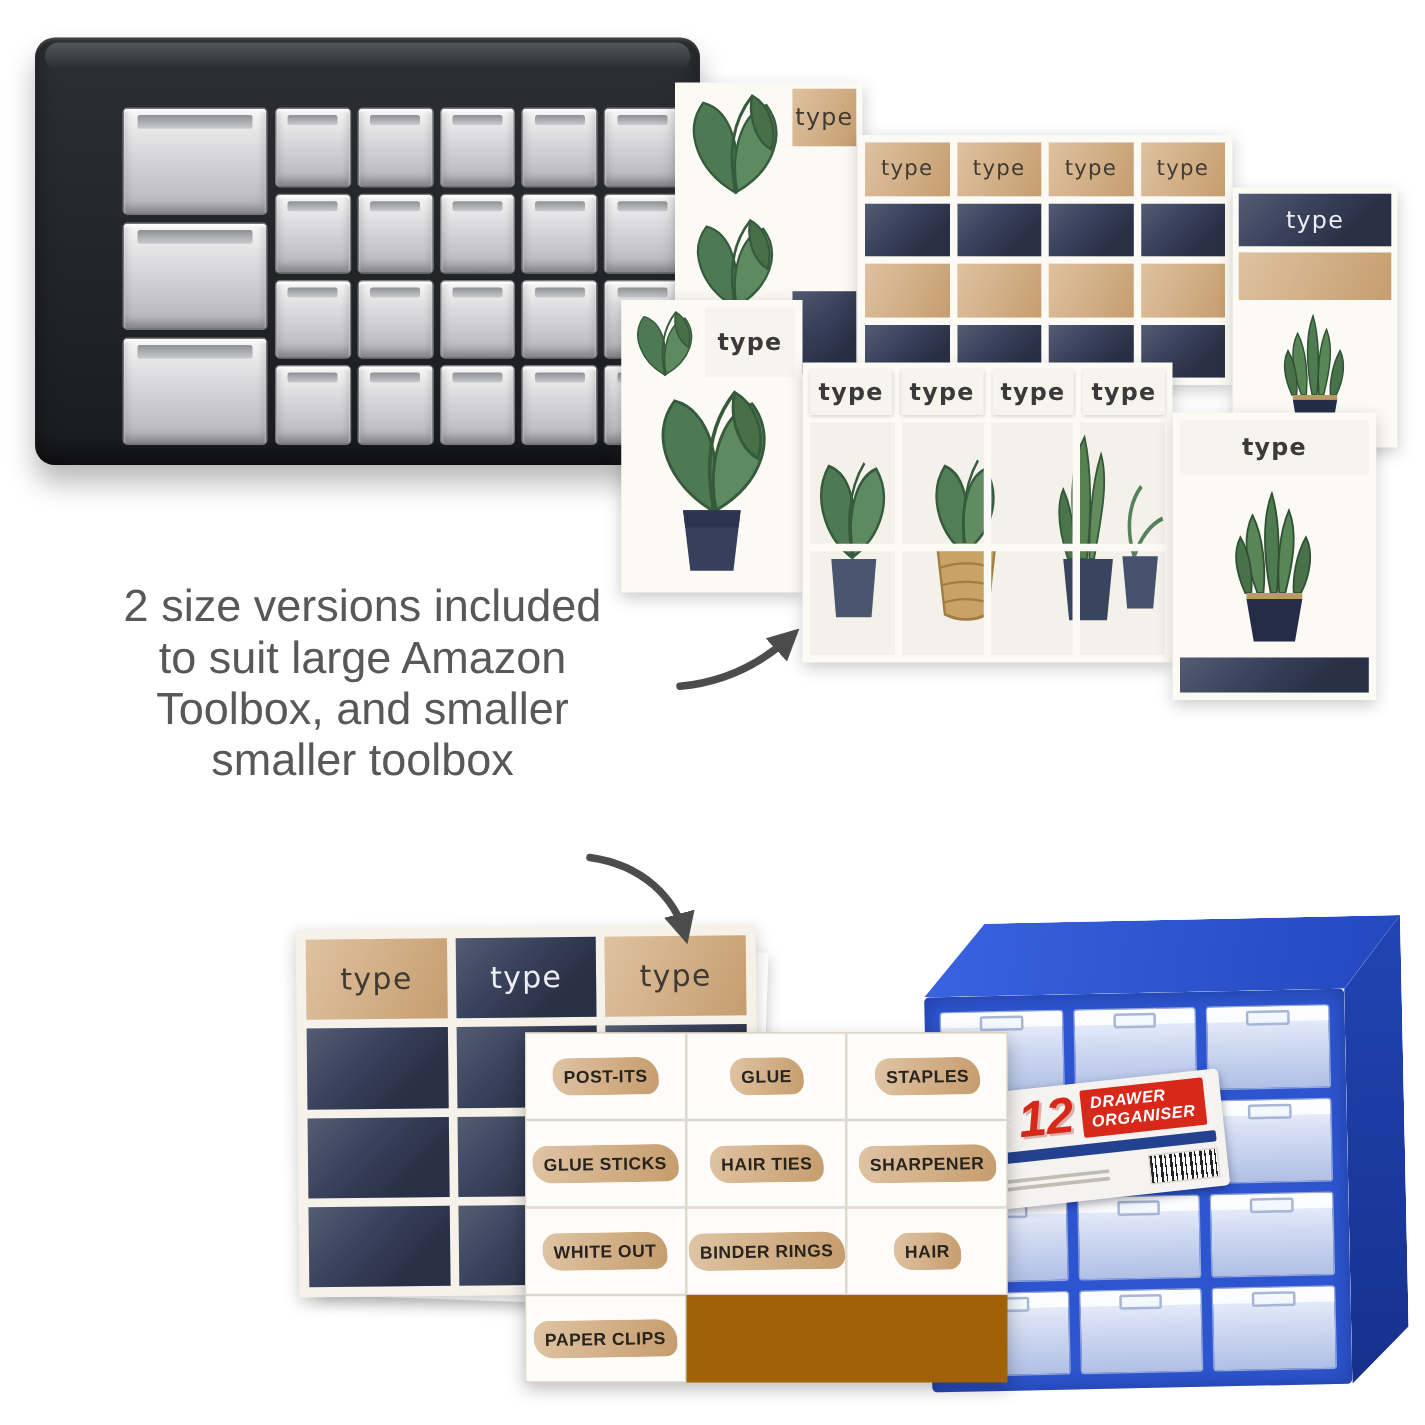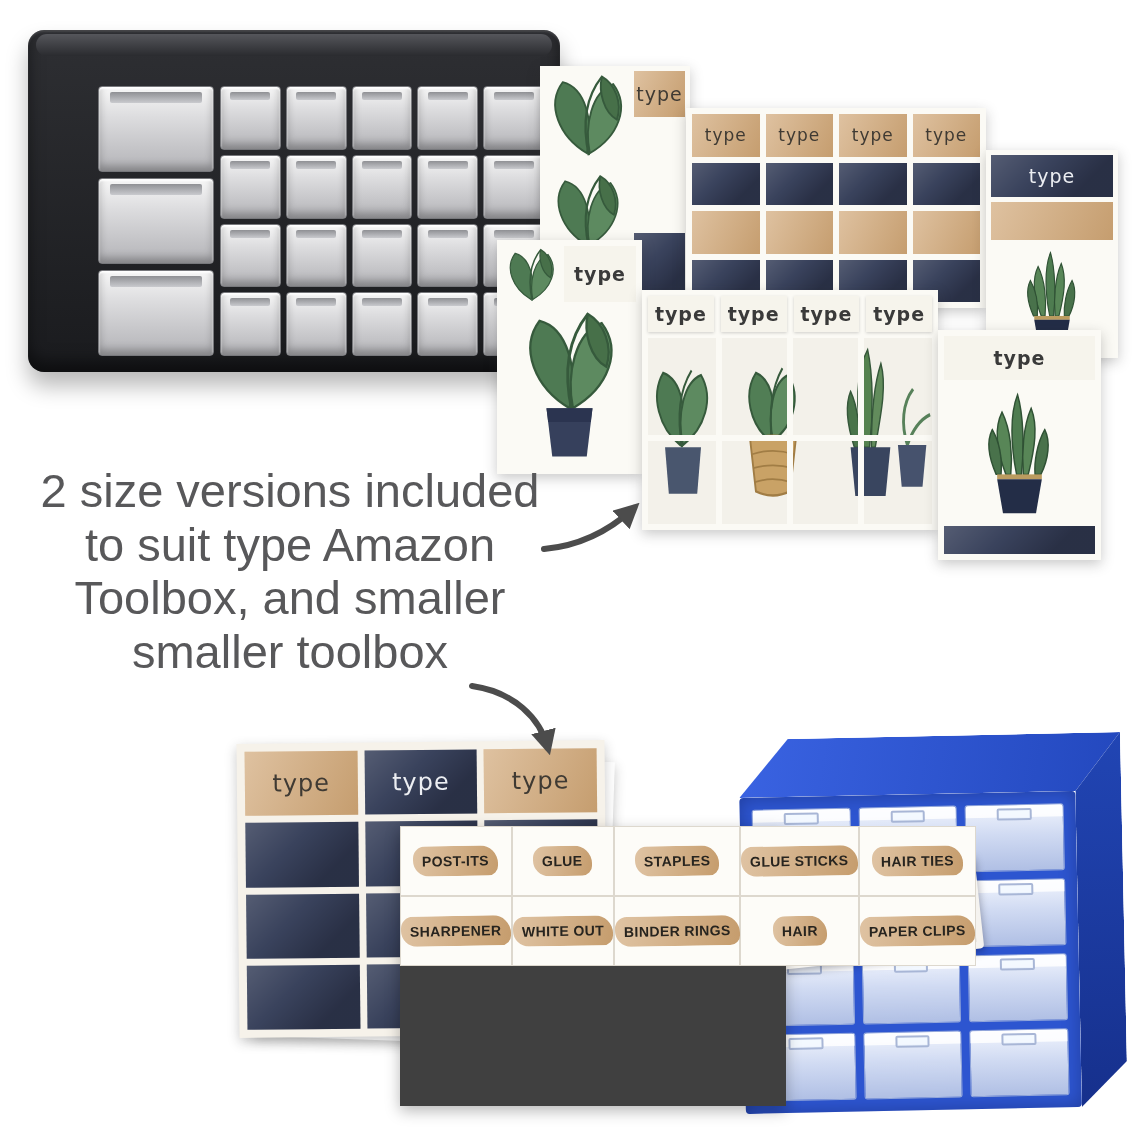--- a/index.html
+++ b/index.html
@@ -49,33 +49,33 @@
   .se-types { display: flex; gap: 7px; height: 36px; }
   .se-types .lbl { flex: 1; box-shadow: 0 1px 3px rgba(0,0,0,.18); font-weight: bold; }
   .se-img { flex: 1; position: relative; background: #f3f1ea; overflow: hidden; }
   .vline { position: absolute; top: 0; bottom: 0; width: 6px; background: #fbfaf5; }
   .hline { position: absolute; left: 0; right: 0; height: 6px; background: #fbfaf5; }
 
   .sheet-f { left: 938px; top: 330px; width: 163px; height: 230px; z-index: 7; padding: 6px; display: flex; flex-direction: column; gap: 5px; }
 
   
   .annotation { position: absolute; left: 5px; top: 464px; width: 570px; z-index: 8; text-align: center;
-    font-size: 47px; line-height: 1.14; color: var(--annotation-gray,#58585a); }
+    font-size: 36px; line-height: 1.14; color: var(--annotation-gray,#58585a); }
   .arrows { position: absolute; left: 0; top: 0; z-index: 9; pointer-events: none; }
 
   
   .sheet-behind { left: 258px; top: 756px; width: 352px; height: 286px; transform: rotate(2deg); z-index: 1; background: #fff; }
   .checker { left: 238px; top: 742px; width: 368px; height: 294px; z-index: 2; transform: rotate(-0.6deg);
     background: #f6f2ea; padding: 8px; display: grid; grid-template-columns: repeat(3,1fr); grid-template-rows: repeat(4,1fr); gap: 7px; }
   .checker .type-txt { font-size: 24px; }
 
   
-  .sticker-sheet { position: absolute; left: 400px; top: 826px; width: 386px; height: 280px; z-index: 4;
-    background: #404040; box-shadow: 0 5px 14px rgba(0,0,0,.28);
-    display: grid; grid-template-columns: repeat(5,1fr); grid-template-rows: repeat(4,1fr); }
+  .sticker-sheet { position: absolute; left: 420px; top: 826px; width: 386px; height: 280px; z-index: 4;
+    background: #a16207; box-shadow: 0 5px 14px rgba(0,0,0,.28);
+    display: grid; grid-template-columns: repeat(3,1fr); grid-template-rows: repeat(4,1fr); }
   .sticker { border: 1px solid #ddd8ce; display: flex; align-items: center; justify-content: center; background: #fdfcf8; }
   .blob { display: inline-block; background: var(--tan,#d2aa7c);
     background-image: linear-gradient(100deg,rgba(255,255,255,.3),rgba(140,95,40,.18));
     padding: 7px 9px; border-radius: 12px 18px 10px 16px; transform: rotate(-1deg);
     font-weight: bold; font-size: 14px; color: #27241f; letter-spacing: .4px; white-space: nowrap; }
 
   
   .blue-organizer { position: absolute; left: 742px; top: 736px; width: 382px; height: 374px; z-index: 3; transform: rotate(-1.2deg); }
   .bo-top { position: absolute; left: 0; top: 0; width: 382px; height: 58px;
     background: linear-gradient(100deg,#3a63e2,#2348be); clip-path: polygon(0% 100%, 88% 100%, 100% 0%, 13% 0%); }
@@ -272,21 +272,21 @@
   <div class="sheet sheet-f">
     <div class="lbl lbl-cream type-txt" style="height:44px;font-weight:bold">type</div>
     <svg class="plant-svg" style="flex:1" viewBox="0 0 100 140">
         <use href="#g-snake"></use>
       </svg>
     <div class="lbl lbl-navy" style="height:28px"></div>
   </div>
 
   <div class="annotation">
     <div>2 size versions included</div>
-    <div>to suit type Amazon</div>
+    <div>to suit large Amazon</div>
     <div>Toolbox, and smaller</div>
     <div>smaller toolbox</div>
   </div>
 
   <svg class="arrows" width="1140" height="1140" viewBox="0 0 1140 1140">
     <defs>
       <marker id="ah" viewBox="0 0 10 10" refX="7" refY="5" markerWidth="4.2" markerHeight="4.2" orient="auto-start-reverse">
         <path d="M0 0 L10 5 L0 10 Z" fill="#4c4c4c"></path>
       </marker>
     </defs>

